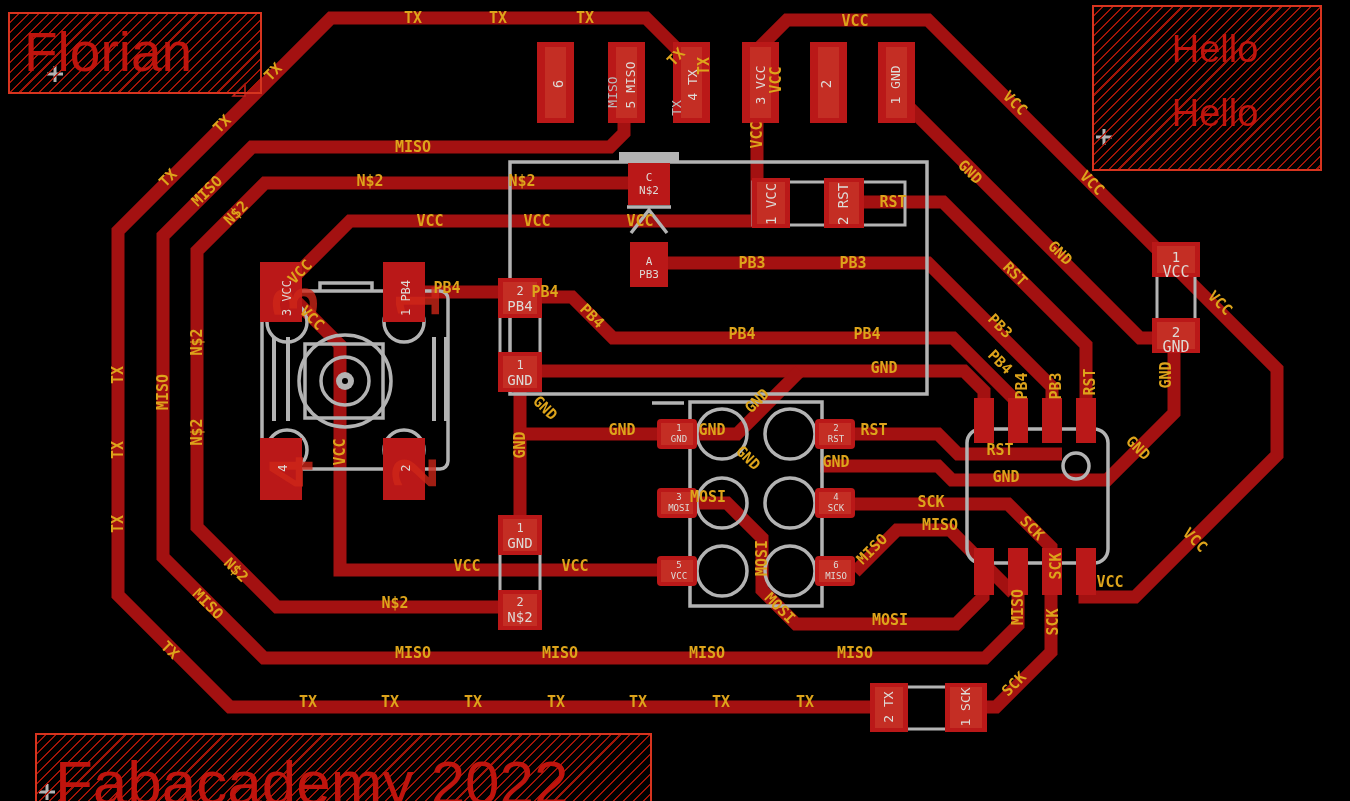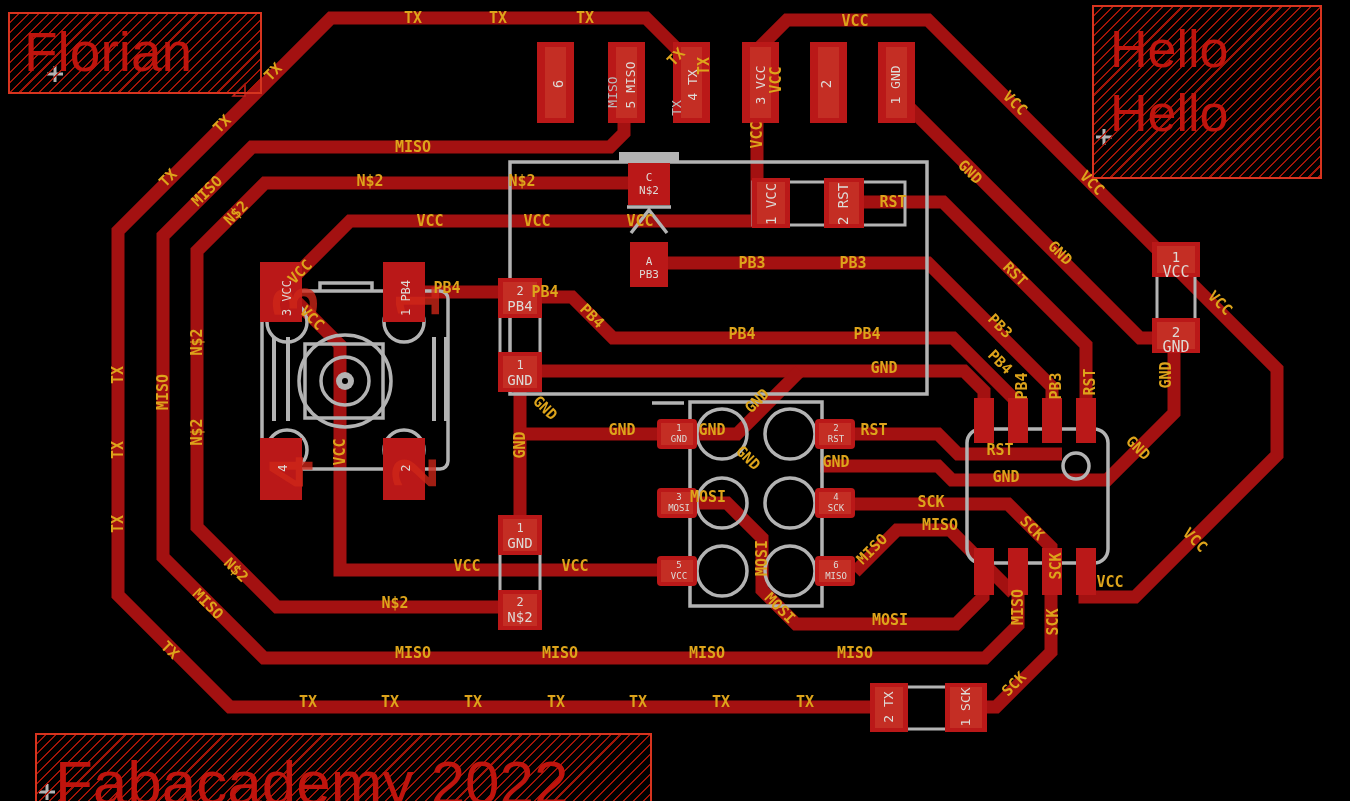--- a/index.html
+++ b/index.html
@@ -8,21 +8,21 @@
   #board{position:absolute;left:0;top:0;}
   .trace{fill:none;stroke:#a31111;stroke-width:13;stroke-linecap:butt;stroke-linejoin:miter;}
   .silk{fill:none;stroke:#b3b3b3;stroke-width:3.5;}
   .silk-thin{fill:none;stroke:#b3b3b3;stroke-width:3;}
   .pad{fill:#ba1818;}
   .pad-hl{fill:#d55038;opacity:.4;}
   .nameplate{position:absolute;border:2px solid #d6341f;color:#bf140d;
      background:repeating-linear-gradient(135deg,rgba(0,0,0,0) 0px,rgba(0,0,0,0) 5.5px,rgba(170,22,8,.95) 5.5px,rgba(170,22,8,.95) 7px);
      overflow:hidden;white-space:nowrap;}
   #plate-florian{left:8px;top:12px;width:236px;height:78px;font-size:55px;line-height:76px;padding-left:14px;}
-  #plate-hello{left:1092px;top:5px;width:210px;height:148px;font-size:52px;line-height:64px;padding:10px 0 12px 16px;}
+  #plate-hello{left:1092px;top:5px;width:210px;height:148px;font-size:38px;line-height:64px;padding:10px 0 4px 16px;text-align:center;}
   #plate-fab{left:35px;top:733px;width:595px;height:68px;font-size:62px;line-height:96px;padding-left:18px;}
   text{font-family:"DejaVu Sans Mono",monospace;text-anchor:middle;dominant-baseline:central;}
 </style>
 </head>
 <body>
 
 <svg id="board" width="1350" height="801" viewBox="0 0 1350 801">
 
   <g id="traces">
     <path class="trace" d="M885 707 L230 707 L118 595 L118 231 L331 18 L646 18 L687 59 L687 85"></path>

